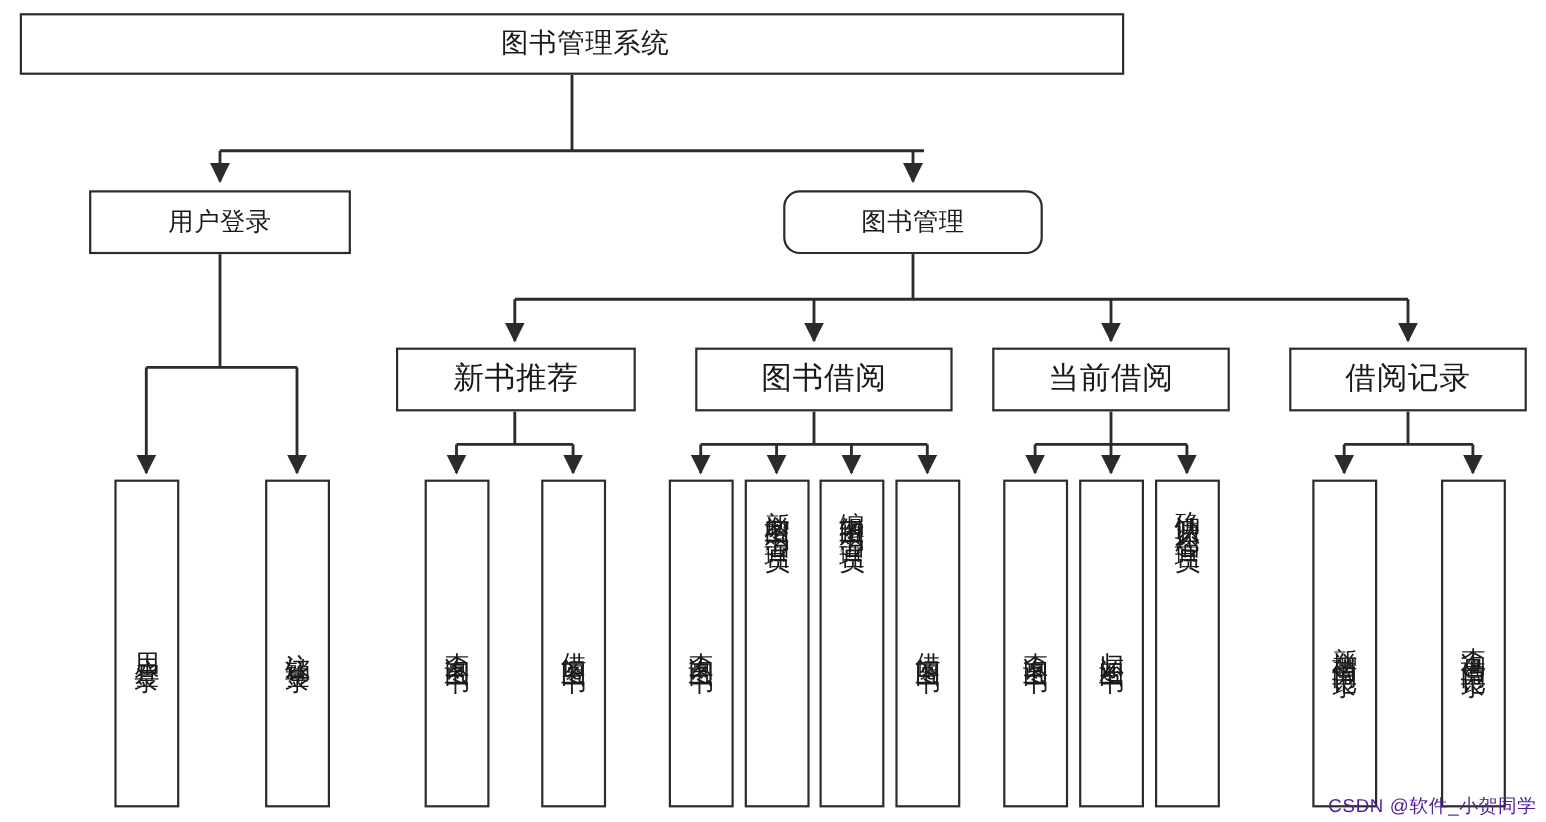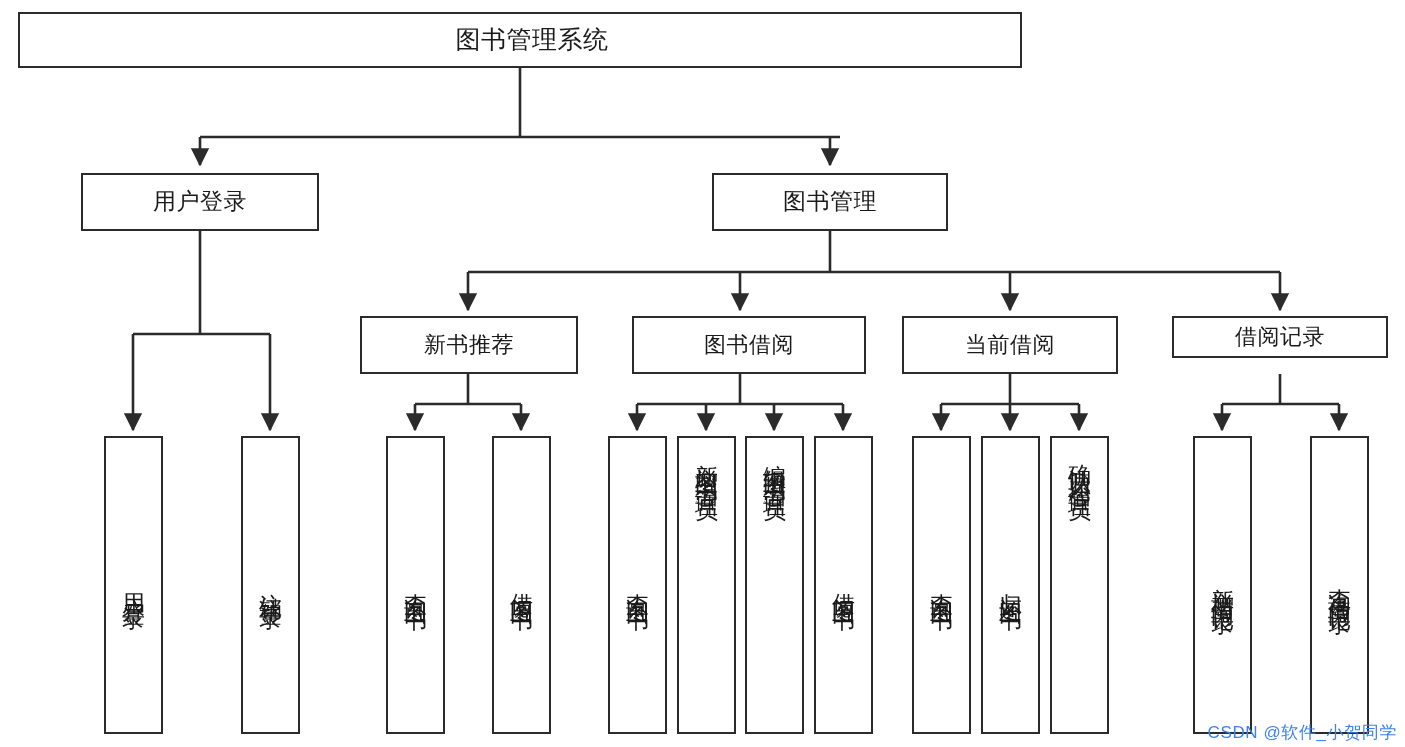--- a/index.html
+++ b/index.html
@@ -39,21 +39,21 @@
   }
   .node .cap {
     display: block;
     text-align: center;
     line-height: 1.18;
     letter-spacing: 0.5px;
     white-space: nowrap;
   }
   .node.root .cap   { font-size: 25px; }
   .node.lvl2 .cap   { font-size: 23px; }
-  .node.lvl3 .cap   { font-size: 22px; font-family: Liberation Serif, serif; }
+  .node.lvl3 .cap   { font-size: 28px; font-family: Liberation Serif, serif; }
 
   
   .node.leaf {
     align-items: flex-start;
     justify-content: center;
     padding-top: 8px;
   }
   .node.leaf .cap {
     writing-mode: vertical-rl;
     text-orientation: upright;
@@ -64,21 +64,21 @@
   }
   .node.leaf.tall-center {
     align-items: center;
     padding-top: 0;
   }
   #watermark {
     position: absolute;
     right: 8px;
     bottom: 3px;
     font-size: 17px;
-    color: #3b82f6;
+    color: #4c1d95;
     letter-spacing: 0.6px;
     z-index: 9;
     white-space: nowrap;
   }
 </style>
 </head>
 <body>
 
 <div id="canvas">
 
@@ -132,34 +132,34 @@
     </g>
   </svg>
 
   <div class="node root" style="left:18px; top:12px; width:1004px; height:56px;padding-left:24px;">
     <span class="cap">图书管理系统</span>
   </div>
 
   <div class="node lvl2" style="left:81px; top:173px; width:238px; height:58px;">
     <span class="cap">用户登录</span>
   </div>
-  <div class="node lvl2" style="left:712px; top:173px; width:236px; height:58px;">
+  <div class="node lvl2" style="left:712px; top:173px; width:236px; height:58px;border-radius:15px;">
     <span class="cap">图书管理</span>
   </div>
 
   <div class="node lvl3" style="left:360px; top:316px; width:218px; height:58px;">
     <span class="cap">新书推荐</span>
   </div>
   <div class="node lvl3" style="left:632px; top:316px; width:234px; height:58px;">
     <span class="cap">图书借阅</span>
   </div>
   <div class="node lvl3" style="left:902px; top:316px; width:216px; height:58px;">
     <span class="cap">当前借阅</span>
   </div>
-  <div class="node lvl3" style="left:1172px; top:316px; width:216px; height:42px;">
+  <div class="node lvl3" style="left:1172px; top:316px; width:216px; height:58px;">
     <span class="cap">借阅记录</span>
   </div>
 
   <div class="node leaf tall-center" style="left:104px; top:436px; width:59px; height:298px;">
     <span class="cap">用户登录</span>
   </div>
   <div class="node leaf tall-center" style="left:241px; top:436px; width:59px; height:298px;">
     <span class="cap">注销登录</span>
   </div>
 

